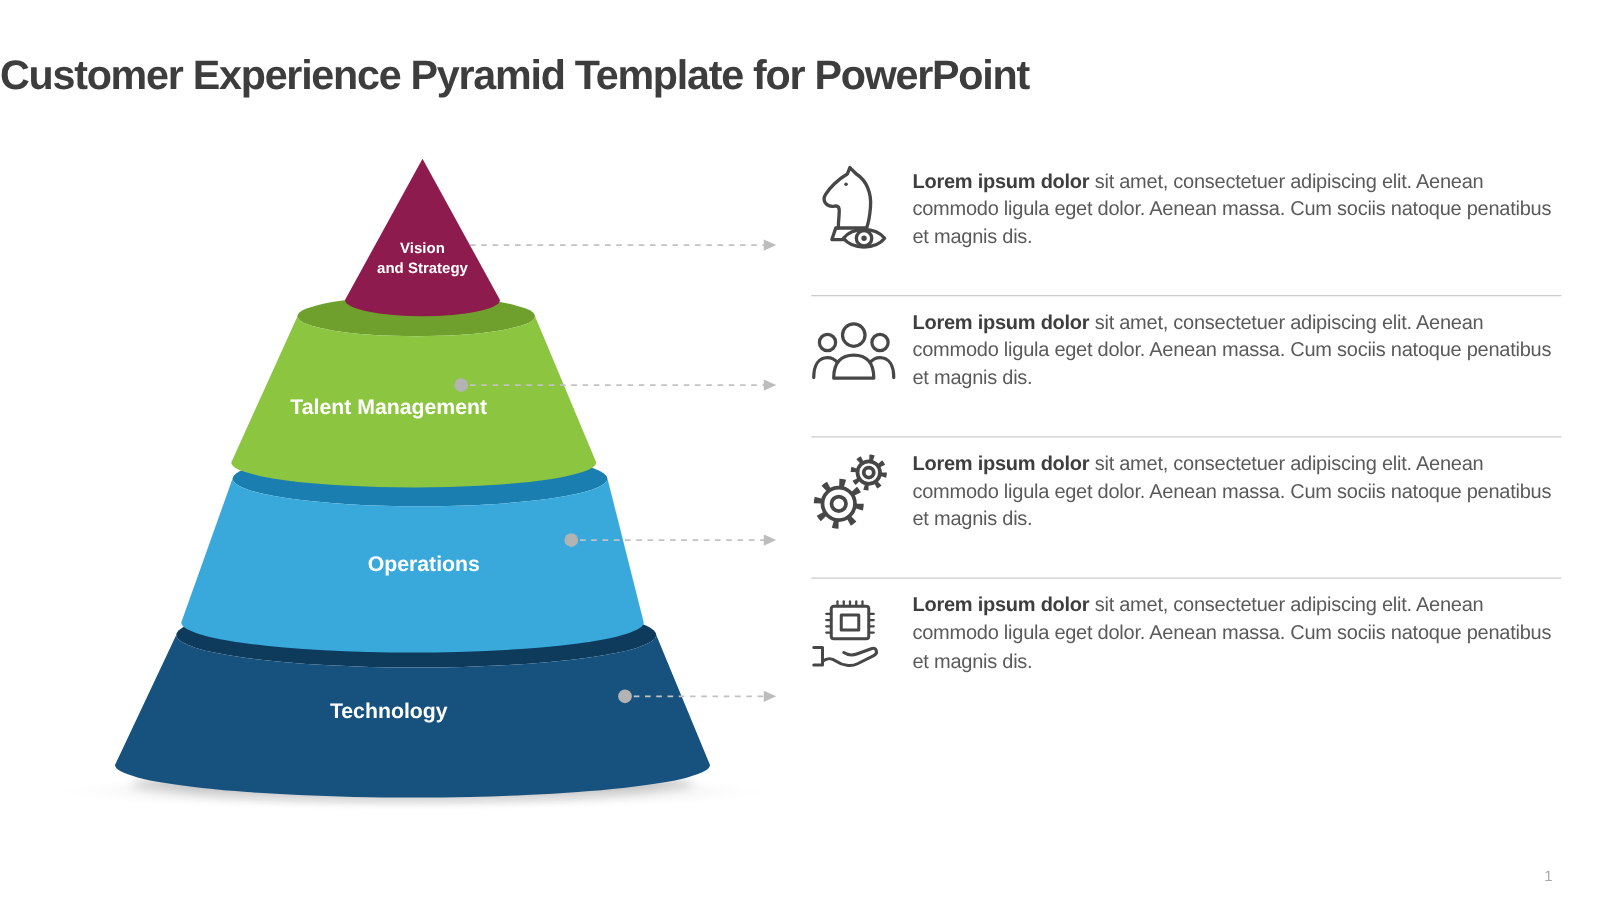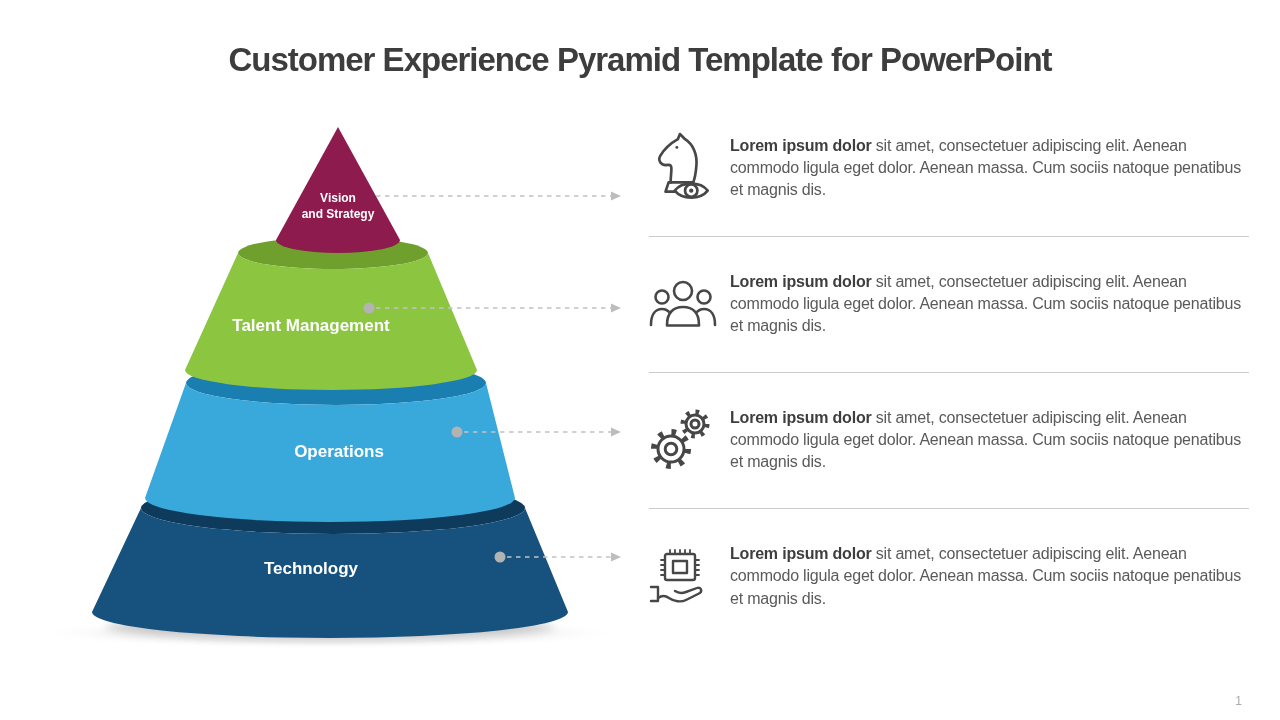--- a/index.html
+++ b/index.html
@@ -1,30 +1,30 @@
 <!DOCTYPE html>
 <html><head>
 <meta charset="utf-8">
 <style>
   * { margin:0; padding:0; box-sizing:border-box; }
   html,body { width:1280px; height:720px; background:#ffffff; overflow:hidden;
               font-family:"Liberation Sans", sans-serif; }
   .canvas { position:relative; width:1280px; height:720px; background:#fff; }
 
   .slide-title { position:absolute; top:41px; left:0; width:1280px;
-    text-align:center; font-size:33px; font-weight:700; color:#3d3d3d;
+    font-size:33px; font-weight:700; color:#3d3d3d;
     letter-spacing:-1px; }
 
   .pyramid-svg { position:absolute; left:0; top:100px; width:660px; height:560px; }
 
   .layer-label { fill:#ffffff; font-weight:700; font-family:"Liberation Sans",sans-serif; }
 
   .right-panel { position:absolute; left:649px; top:140px; width:600px; }
   .info-section { display:flex; align-items:center; padding-bottom:40px;
-    border-bottom:1px solid #cccccc; margin-bottom:39px; height:97px; }
+    border-bottom:1px solid #cccccc; margin-bottom:16px; height:97px; }
   .info-section.last { border-bottom:none; }
   .icon-cell { width:81px; flex:0 0 81px; display:flex; align-items:center; }
   .icon-cell svg { stroke:#474747; fill:none; stroke-width:2.6;
     stroke-linecap:round; stroke-linejoin:round; }
   .text-cell { width:512px; font-size:16px; line-height:22.3px; color:#5a5a5a;
     letter-spacing:-0.2px; }
   .text-cell b { color:#3e3e3e; font-weight:700; }
 
   .page-number { position:absolute; right:38px; bottom:12px; font-size:12px;
     color:#a9a9a9; }

